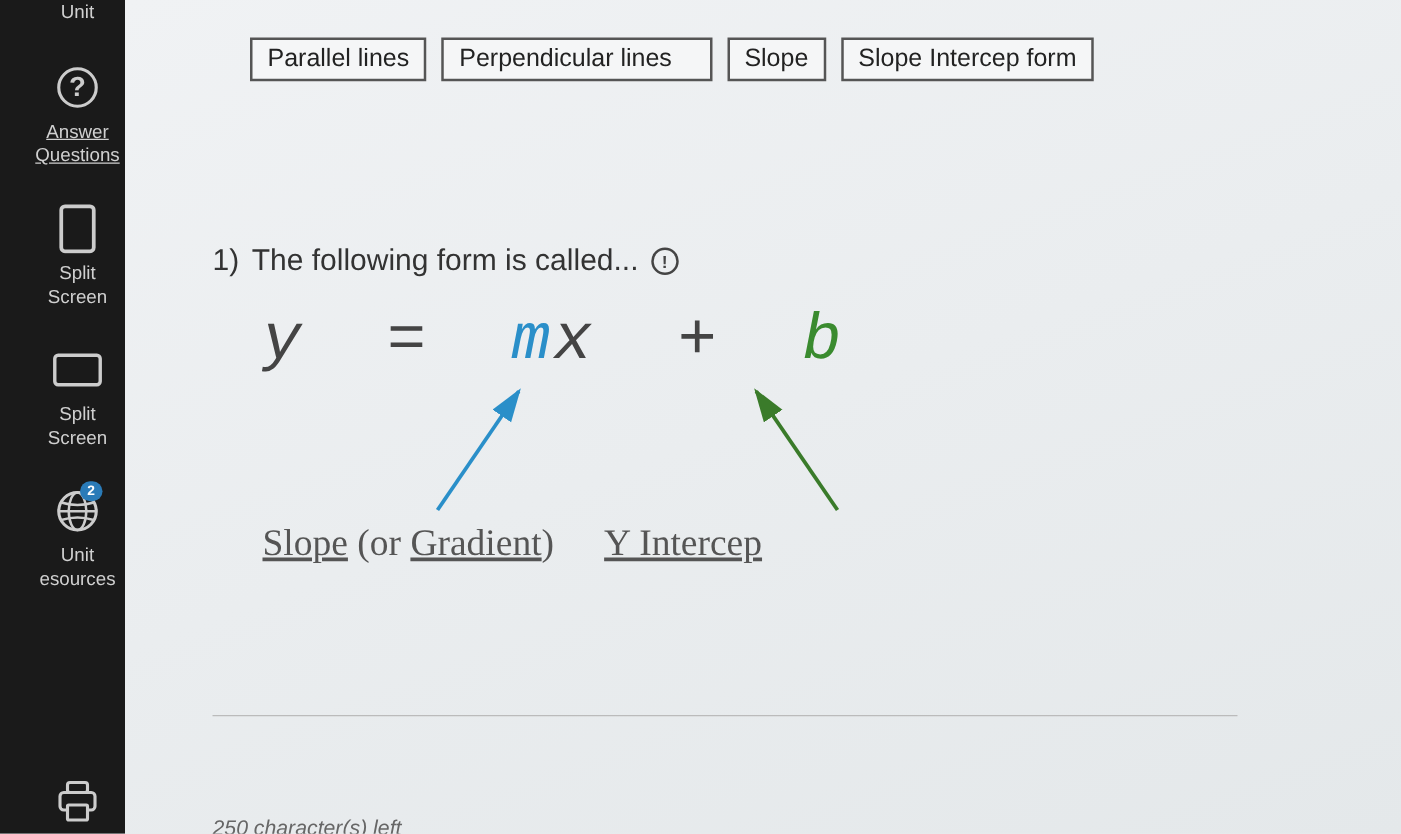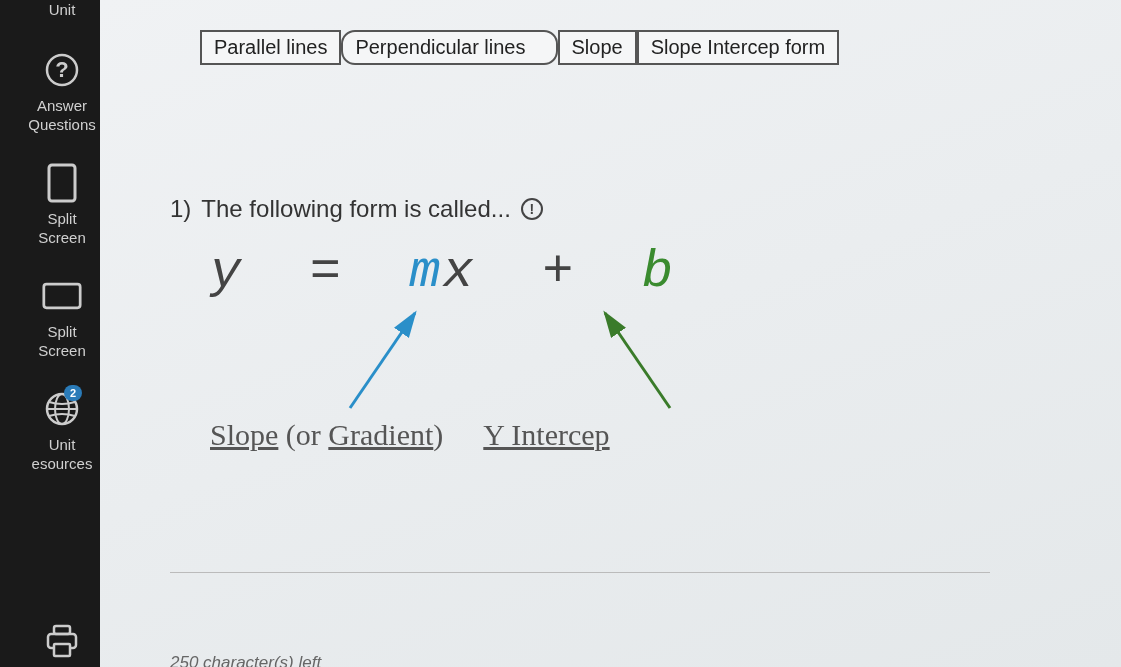--- a/index.html
+++ b/index.html
@@ -65,21 +65,21 @@
       margin-bottom: 130px;
       margin-left: 40px;
     }
     .term-chip {
       border: 2px solid #555;
       padding: 4px 12px;
       font-size: 20px;
       color: #222;
       background: #f5f6f7;
       cursor: move;
-      margin-right: 0;
+      margin-right: 12px;
     }
     .question-block {
       margin-left: 10px;
     }
     .question-text {
       font-size: 24px;
       color: #333;
       margin-bottom: 20px;
       display: flex;
       align-items: center;
@@ -149,21 +149,21 @@
     <span class="sidebar-label">Unit</span>
   </div>
 
   <div class="sidebar-item">
     <span class="sidebar-icon">
       <svg width="36" height="36" viewBox="0 0 36 36">
           <circle cx="18" cy="18" r="15" fill="none" stroke="#ccc" stroke-width="2.5"></circle>
           <text x="18" y="25" text-anchor="middle" font-size="22" fill="#ccc" font-family="Arial" font-weight="bold">?</text>
         </svg>
     </span>
-    <span class="sidebar-label" style="white-space: pre-line;">Answer
+    <span class="sidebar-label" style="white-space: pre-line; text-decoration: underline;">Answer
 Questions</span>
   </div>
 
   <div class="sidebar-item">
     <span class="sidebar-icon">
       <svg width="30" height="40" viewBox="0 0 30 40">
           <rect x="2" y="2" width="26" height="36" rx="3" fill="none" stroke="#ccc" stroke-width="3"></rect>
         </svg>
     </span>
     <span class="sidebar-label" style="white-space: pre-line;">Split
@@ -203,21 +203,21 @@
           <rect x="10" y="20" width="16" height="12" rx="1" fill="#1a1a1a" stroke="#ccc" stroke-width="2.5"></rect>
         </svg>
     </span>
   </div>
 </div>
 
 <div class="main">
 
   <div class="term-bank">
     <div class="term-chip">Parallel lines</div>
-    <div class="term-chip" style="padding-right:30px;border-radius:14px;">Perpendicular lines</div>
+    <div class="term-chip" style="padding-right:30px;">Perpendicular lines</div>
     <div class="term-chip">Slope</div>
     <div class="term-chip" style="">Slope Intercep form</div>
   </div>
 
   <div class="question-block">
     <div class="question-text">
       <span>1)</span>
       <span>The following form is called...</span>
       <span class="info-icon">!</span>
     </div>

